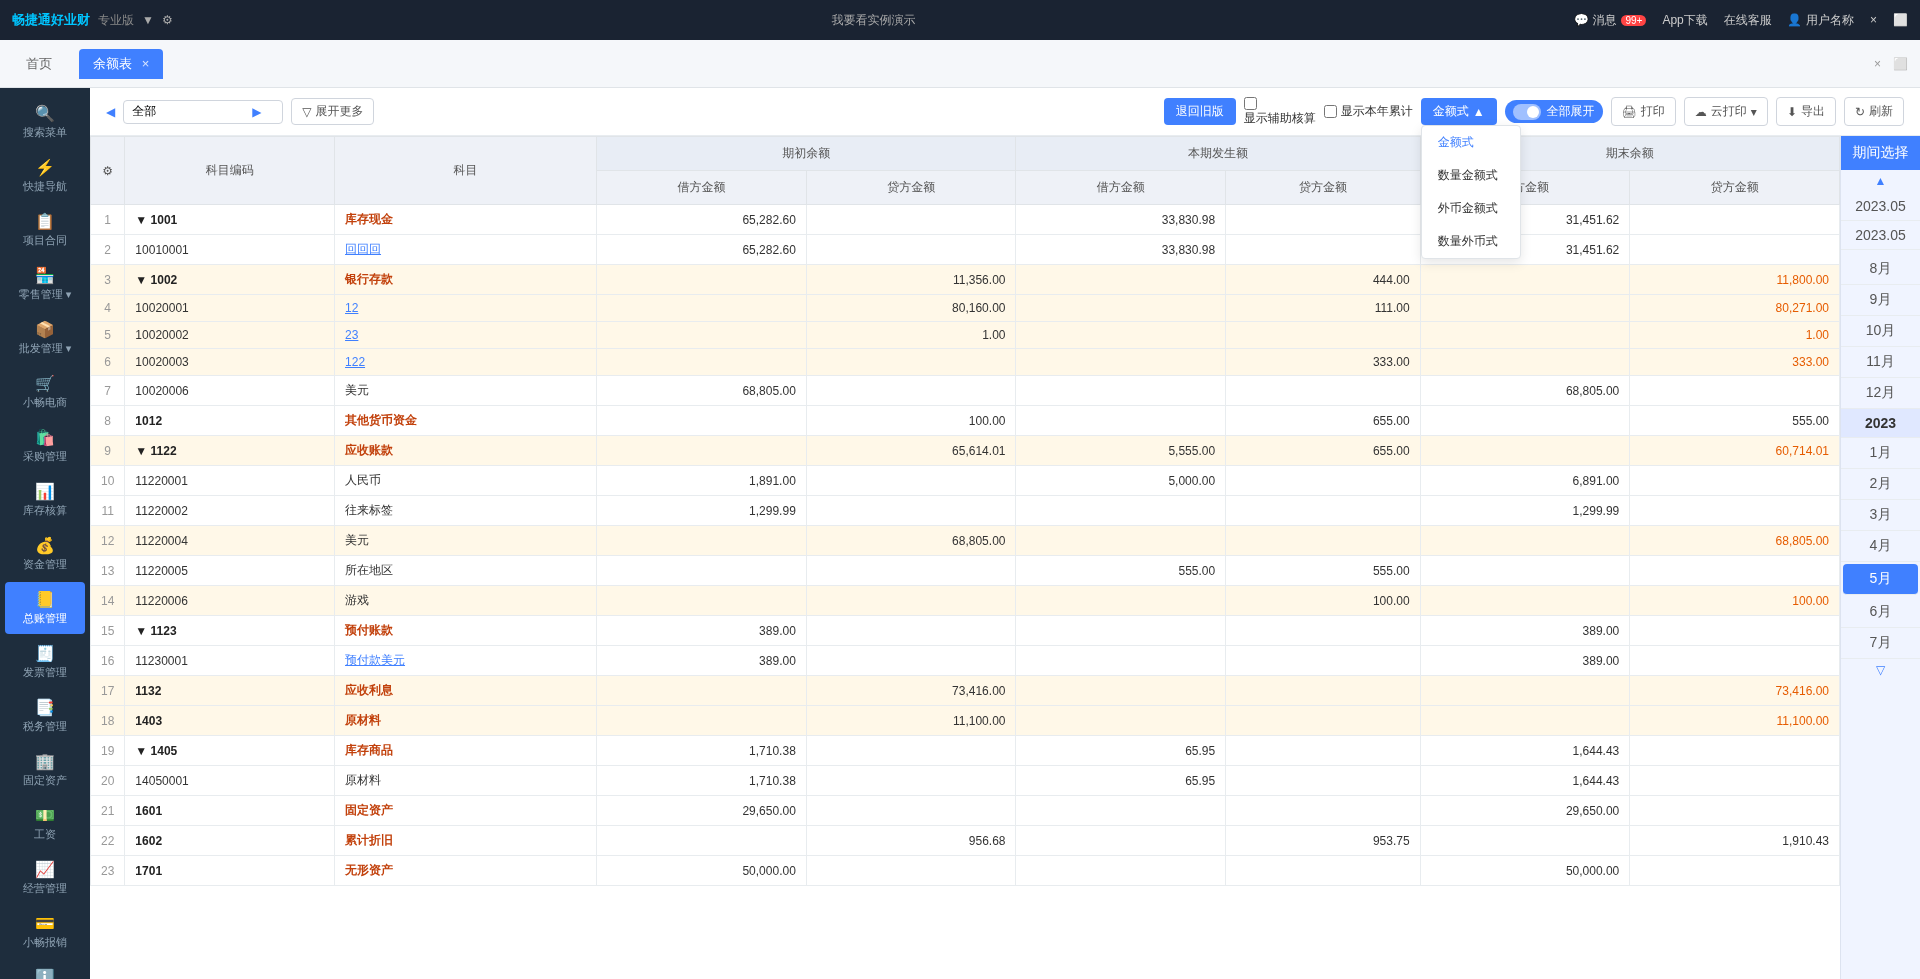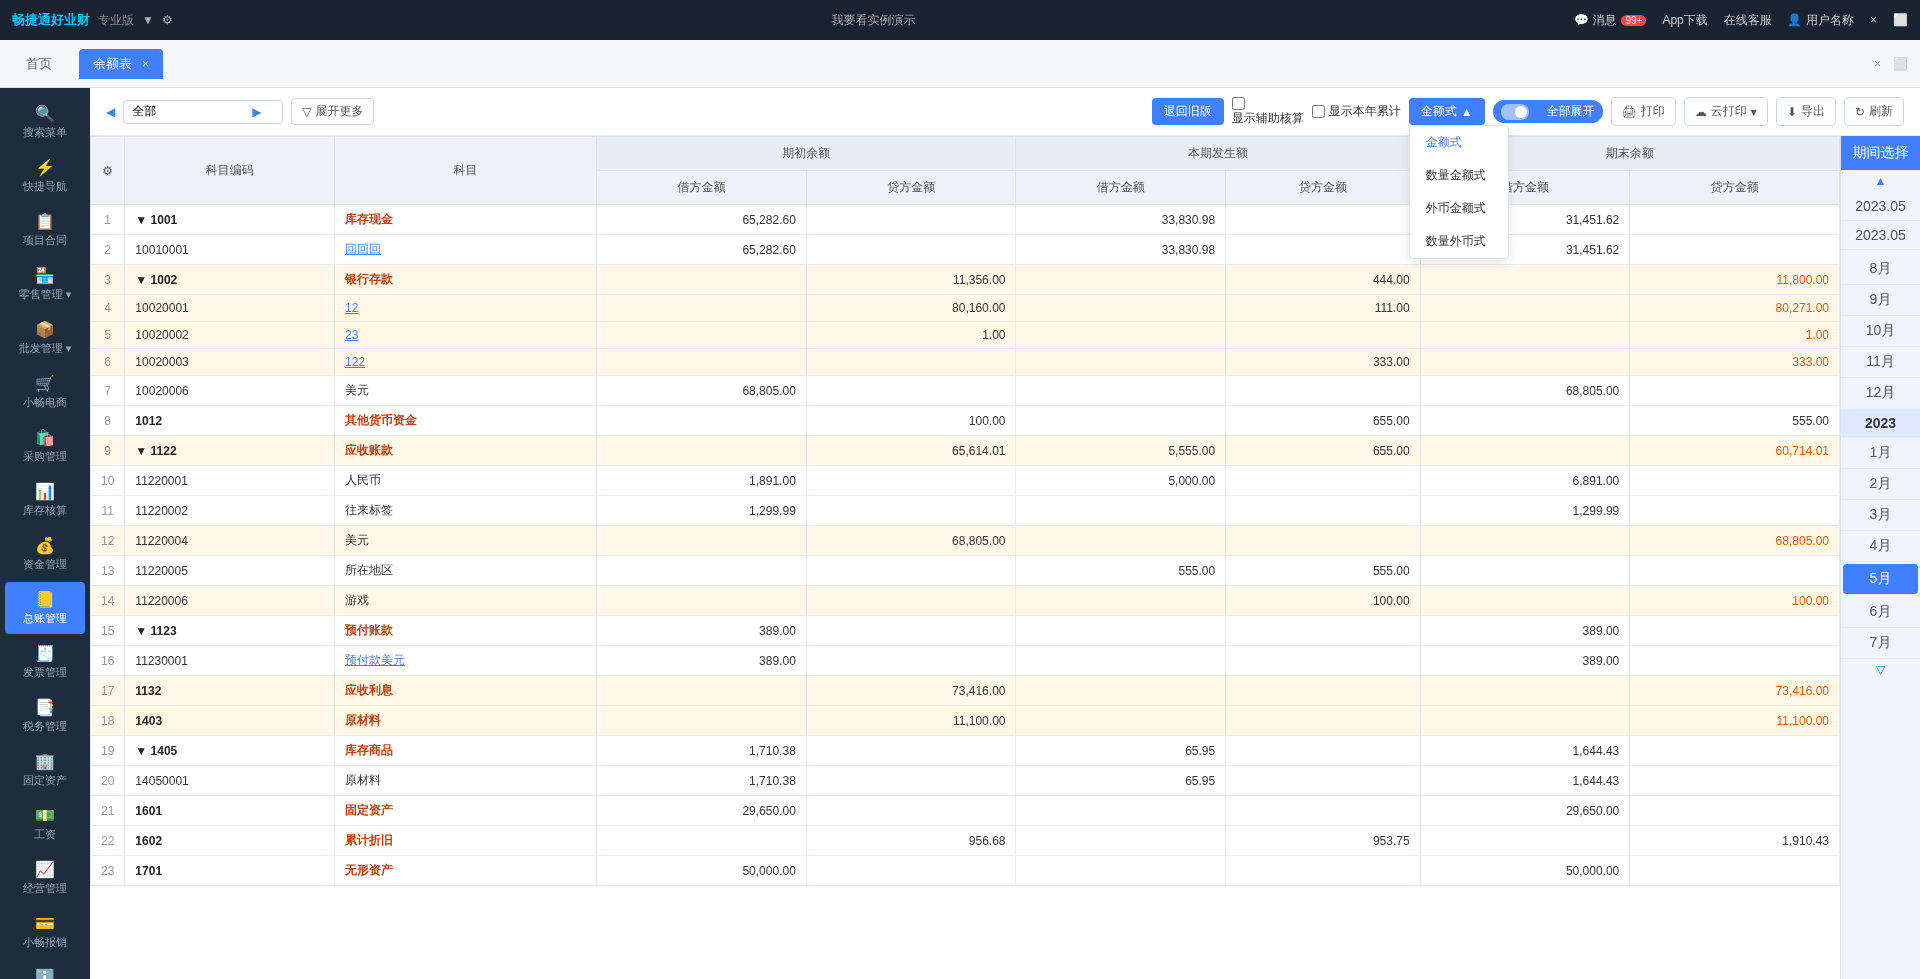--- a/index.html
+++ b/index.html
@@ -34,21 +34,21 @@
     .content-area { flex: 1; display: flex; flex-direction: column; background: #f5f7fa; overflow: hidden; }
     
     
     .toolbar { height: 48px; background: white; border-bottom: 1px solid #e8ecf0; display: flex; align-items: center; padding: 0 16px; gap: 8px; }
     .toolbar-search { display: flex; align-items: center; border: 1px solid #d0d5dd; border-radius: 4px; padding: 4px 8px; width: 160px; background: white; }
     .toolbar-search input { border: none; outline: none; font-size: 12px; width: 120px; }
     .expand-btn { display: flex; align-items: center; gap: 4px; border: 1px solid #d0d5dd; border-radius: 4px; padding: 4px 10px; cursor: pointer; color: #555; background: white; }
     .toolbar-spacer { flex: 1; }
     .btn-primary { background: #4080ff; color: white; border: none; border-radius: 4px; padding: 5px 12px; cursor: pointer; font-size: 12px; }
     .btn-secondary { background: white; border: 1px solid #d0d5dd; border-radius: 4px; padding: 5px 10px; cursor: pointer; font-size: 12px; color: #555; display: flex; align-items: center; gap: 4px; }
-    .btn-toggle { display: flex; align-items: flex-end; gap: 18px; background: #4080ff; border-radius: 12px; padding: 3px 8px; color: white; cursor: pointer; font-size: 12px; }
+    .btn-toggle { display: flex; align-items: flex-end; gap: 6px; background: #4080ff; border-radius: 12px; padding: 3px 8px; color: white; cursor: pointer; font-size: 12px; }
     .toggle-switch { width: 28px; height: 16px; background: rgba(255,255,255,0.5); border-radius: 8px; position: relative; }
     .toggle-switch::after { content:''; position:absolute; right:2px; top:2px; width:12px; height:12px; border-radius:50%; background:white; }
     
     
     .dropdown-wrapper { position: relative; }
     .dropdown-menu { position: absolute; top: 100%; left: 0; background: white; border: 1px solid #e0e4e8; border-radius: 4px; box-shadow: 0 4px 12px rgba(0,0,0,0.1); z-index: 100; min-width: 100px; }
     .dropdown-item { padding: 8px 16px; cursor: pointer; color: #333; font-size: 12px; }
     .dropdown-item.selected { color: #4080ff; }
     
     

